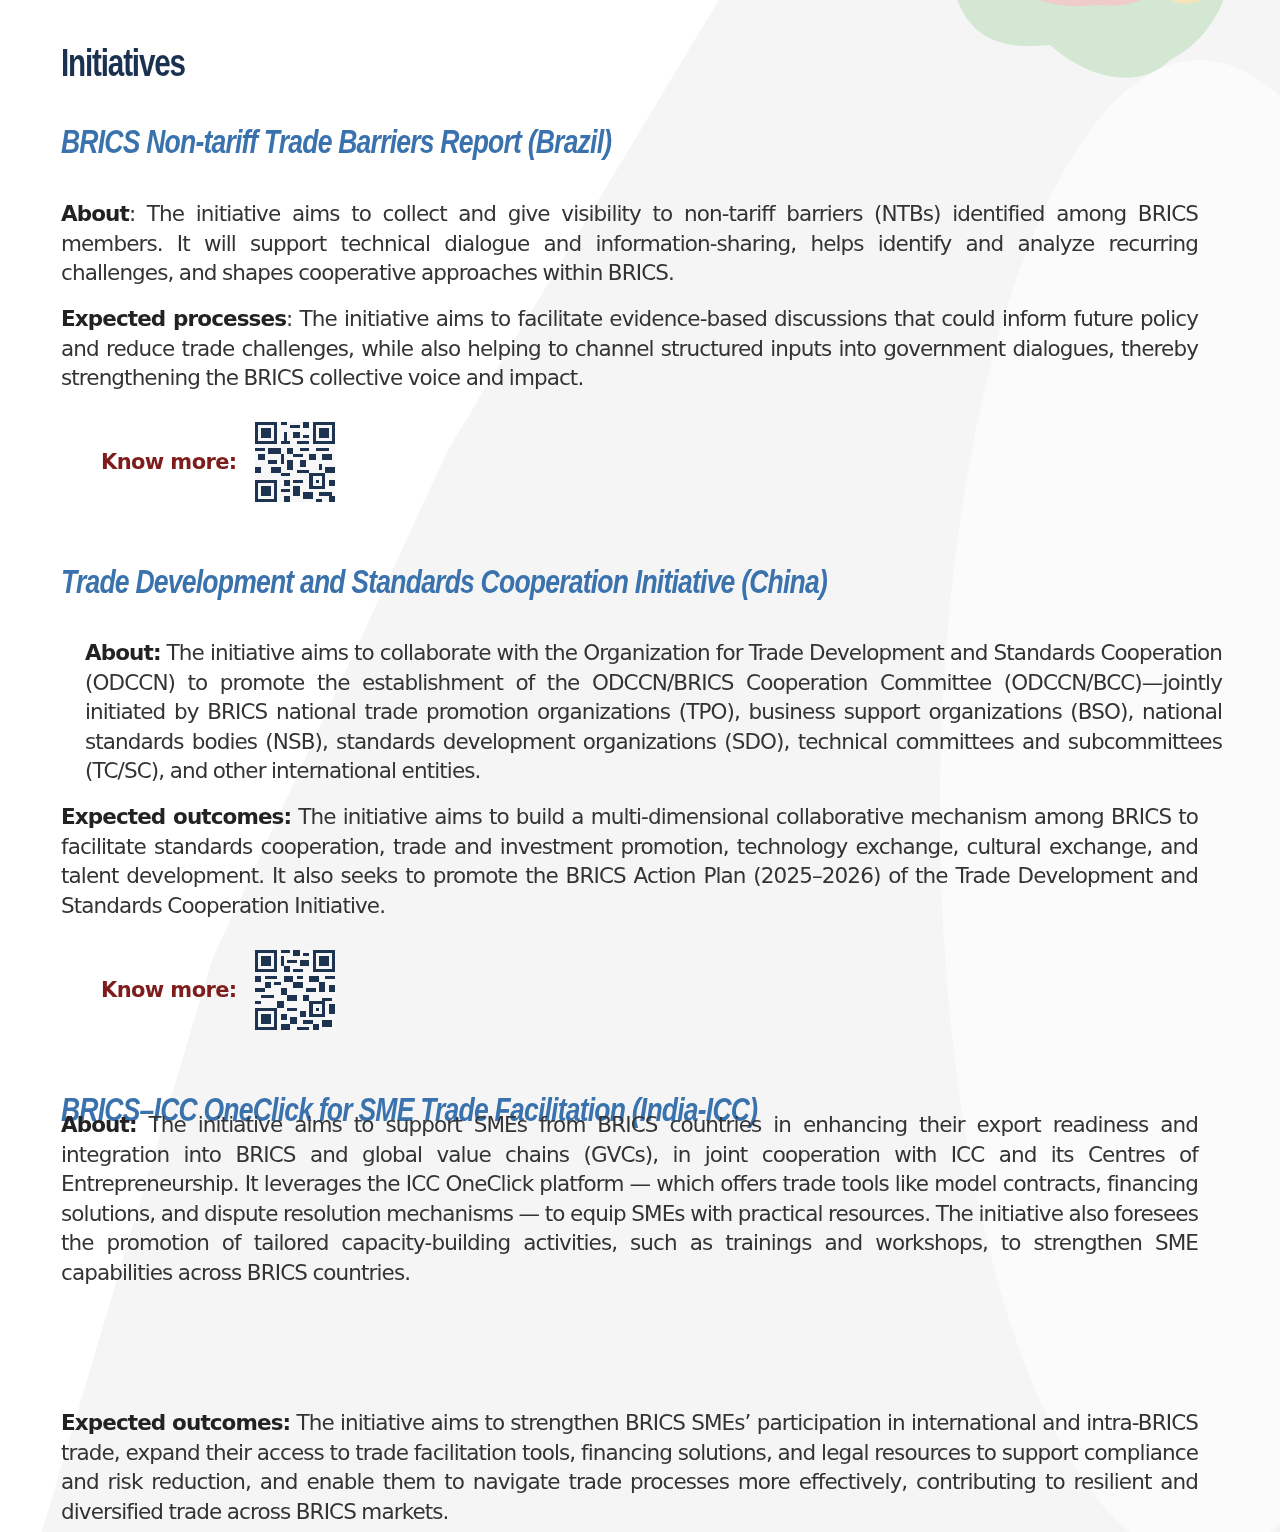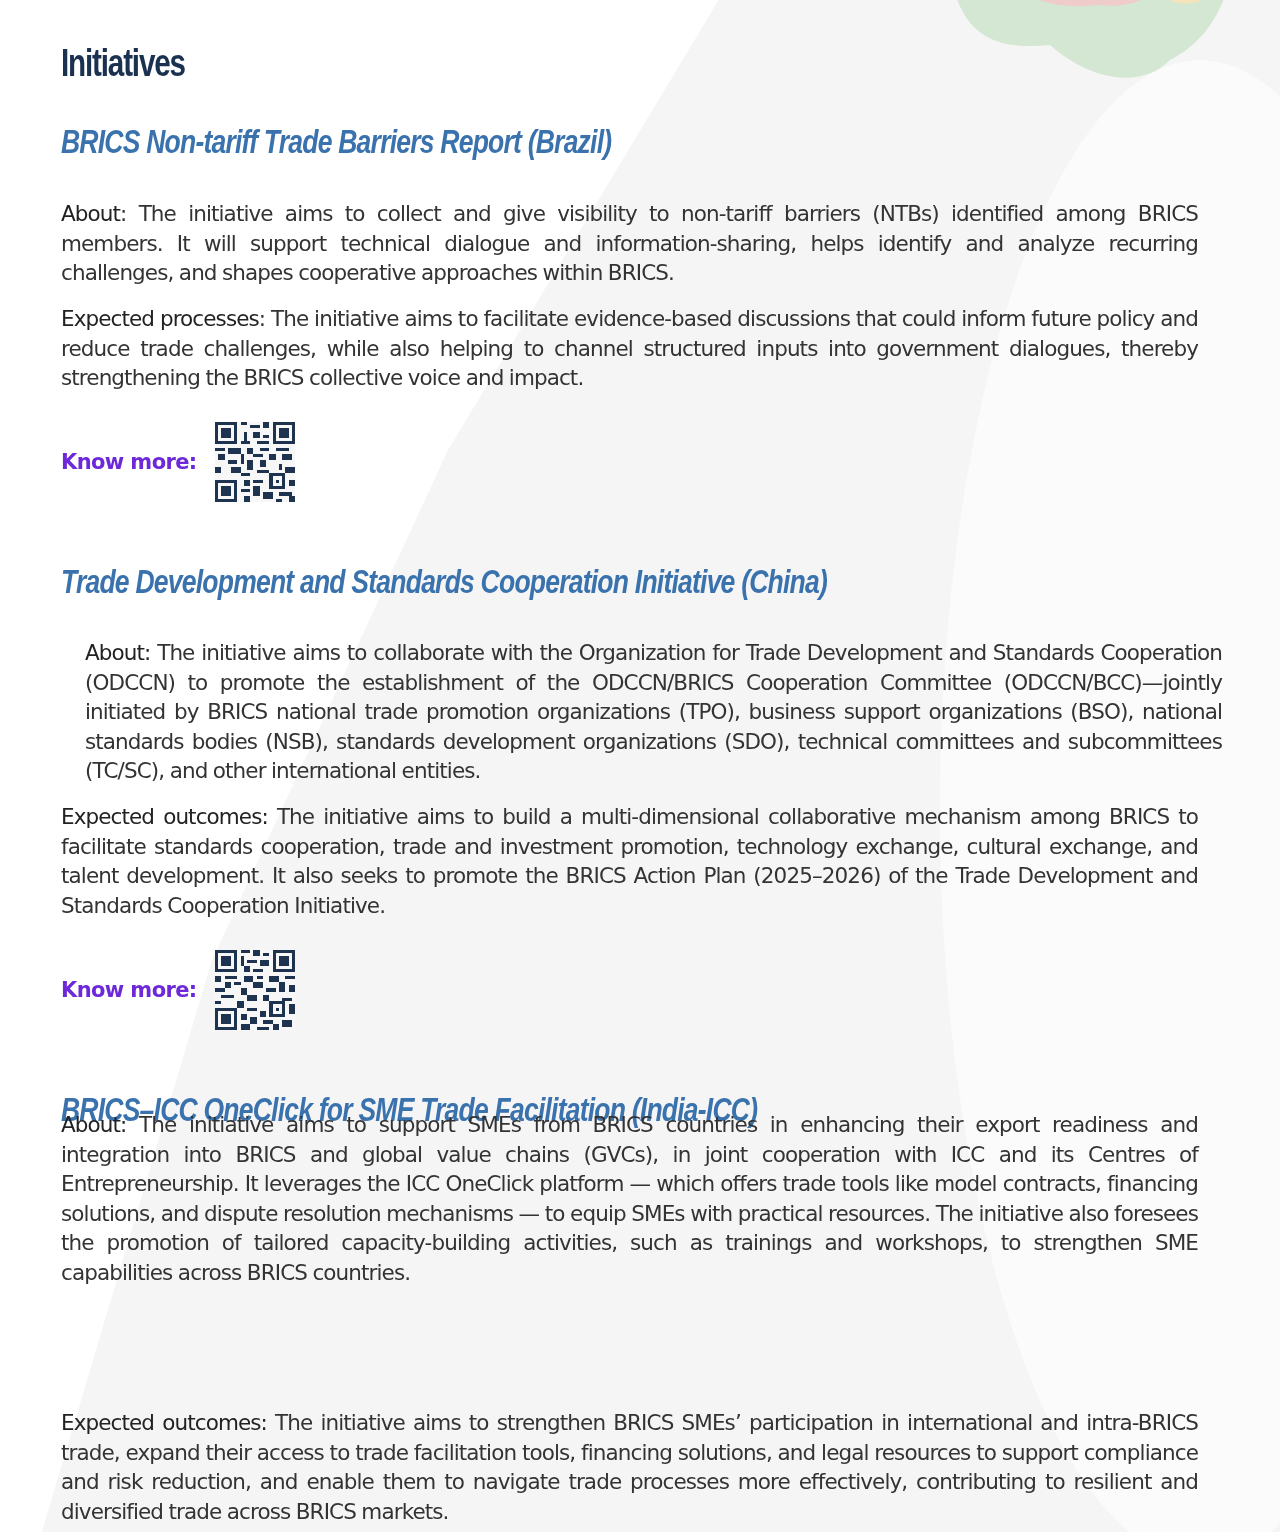--- a/index.html
+++ b/index.html
@@ -53,31 +53,32 @@
   .para {
     position: absolute; left: 61px; width: 1137px;
     font-family: "DejaVu Sans", sans-serif;
     font-size: 21.5px;
     line-height: 29.5px;
     color: #333333;
     text-align: justify;
     letter-spacing: -0.9px;
     word-spacing: -0.5px;
   }
-  .para .label { font-weight: normal; color: #222222; }
+  .para .label { font-weight: bold; color: #222222; }
   .know-more {
     position: absolute; left: 61px;
     display: flex; align-items: center; gap: 18px;
   }
   .know-more-label {
     font-family: "DejaVu Sans", sans-serif;
     font-weight: bold;
     font-size: 21px;
-    color: #6d28d9;
+    color: #7f1d1d;
     letter-spacing: -0.6px;
+    margin-left: 40px;
   }
   .qr { width: 80px; height: 80px; display: block; cursor: pointer; }
 </style>
 </head>
 <body>
 
 <div class="bg-layer">
   <div class="bg-left"></div>
   <div class="bg-right-light"></div>
   <svg class="blob" viewBox="0 0 300 180">

